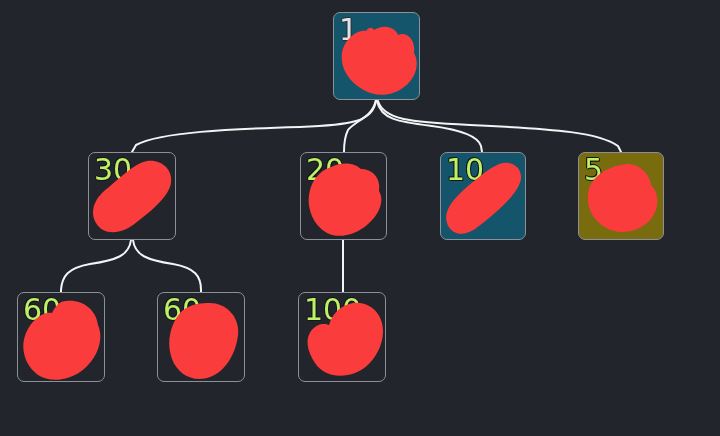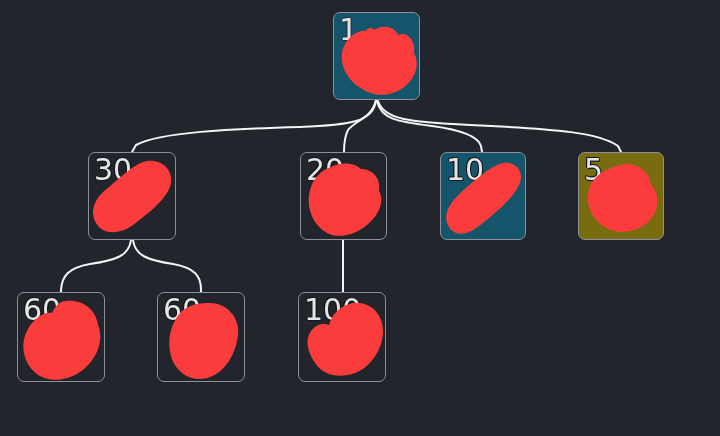--- a/index.html
+++ b/index.html
@@ -41,21 +41,21 @@
     left: 5px;
     top: 1px;
     font-size: 30px;
     line-height: 1.05;
     font-family: "DejaVu Sans", sans-serif;
     letter-spacing: 0px;
     white-space: nowrap;
     z-index: 1;
   }
   .label-blue {
-    color: #e5e5e5;
+    color: #bef264;
     text-shadow:
       -1px 0 0 #15181c, 1px 0 0 #15181c,
       0 -1px 0 #15181c, 0 1px 0 #15181c,
       -1px -1px 0 #15181c, 1px 1px 0 #15181c;
   }
   .label-white {
     color: #dfe3e6;
     text-shadow:
       -1px 0 0 #2a2e33, 1px 0 0 #2a2e33,
       0 -1px 0 #2a2e33, 0 1px 0 #2a2e33;

